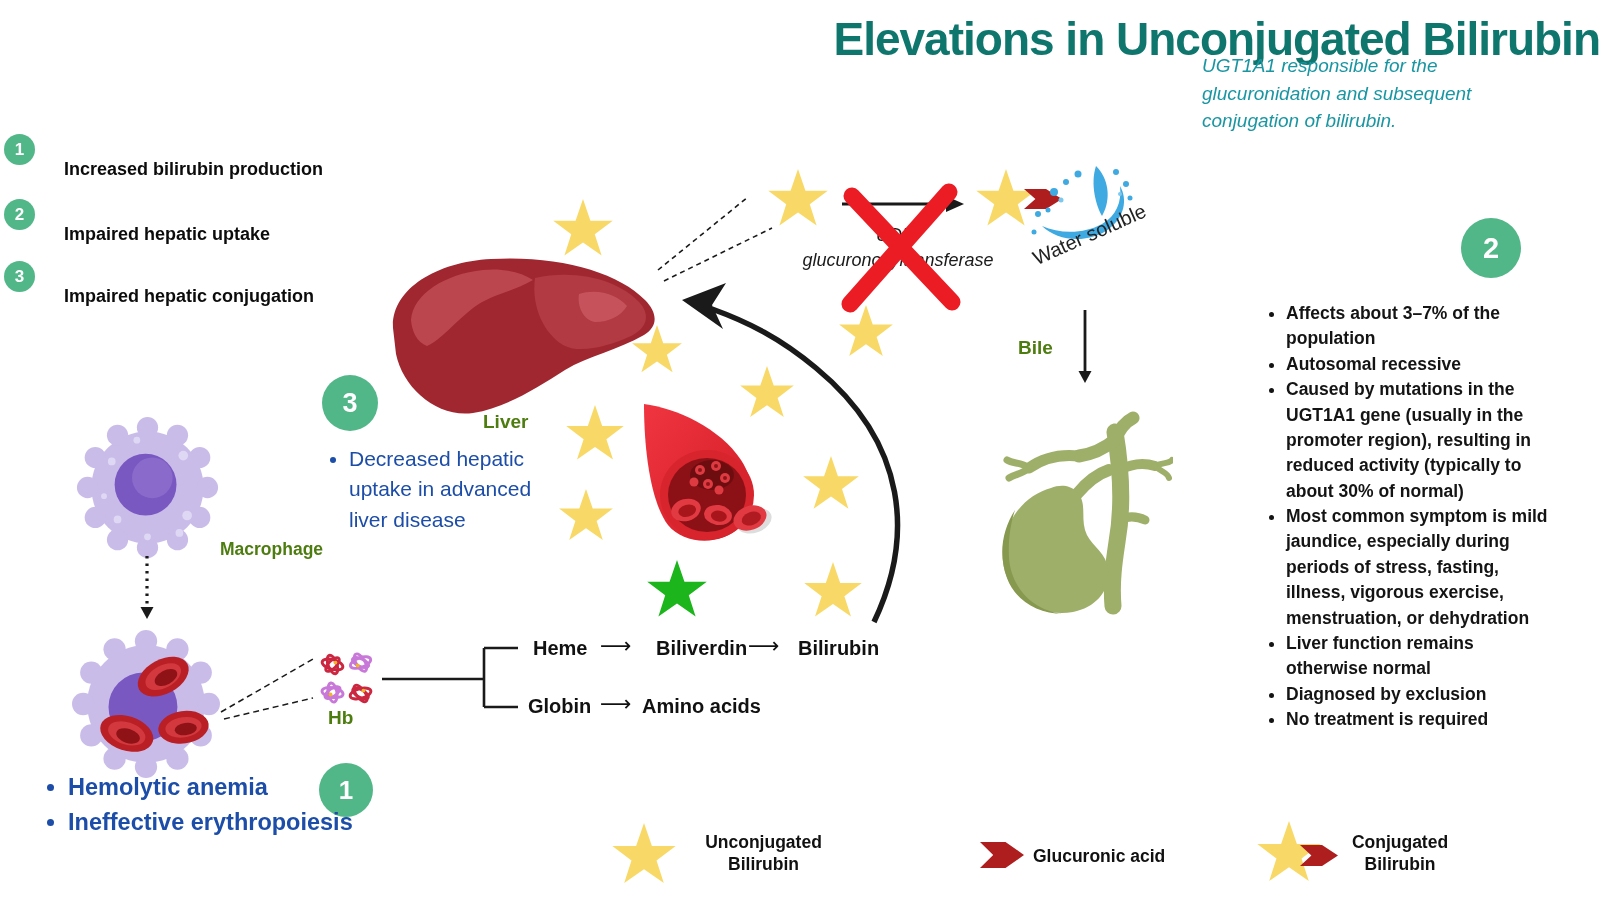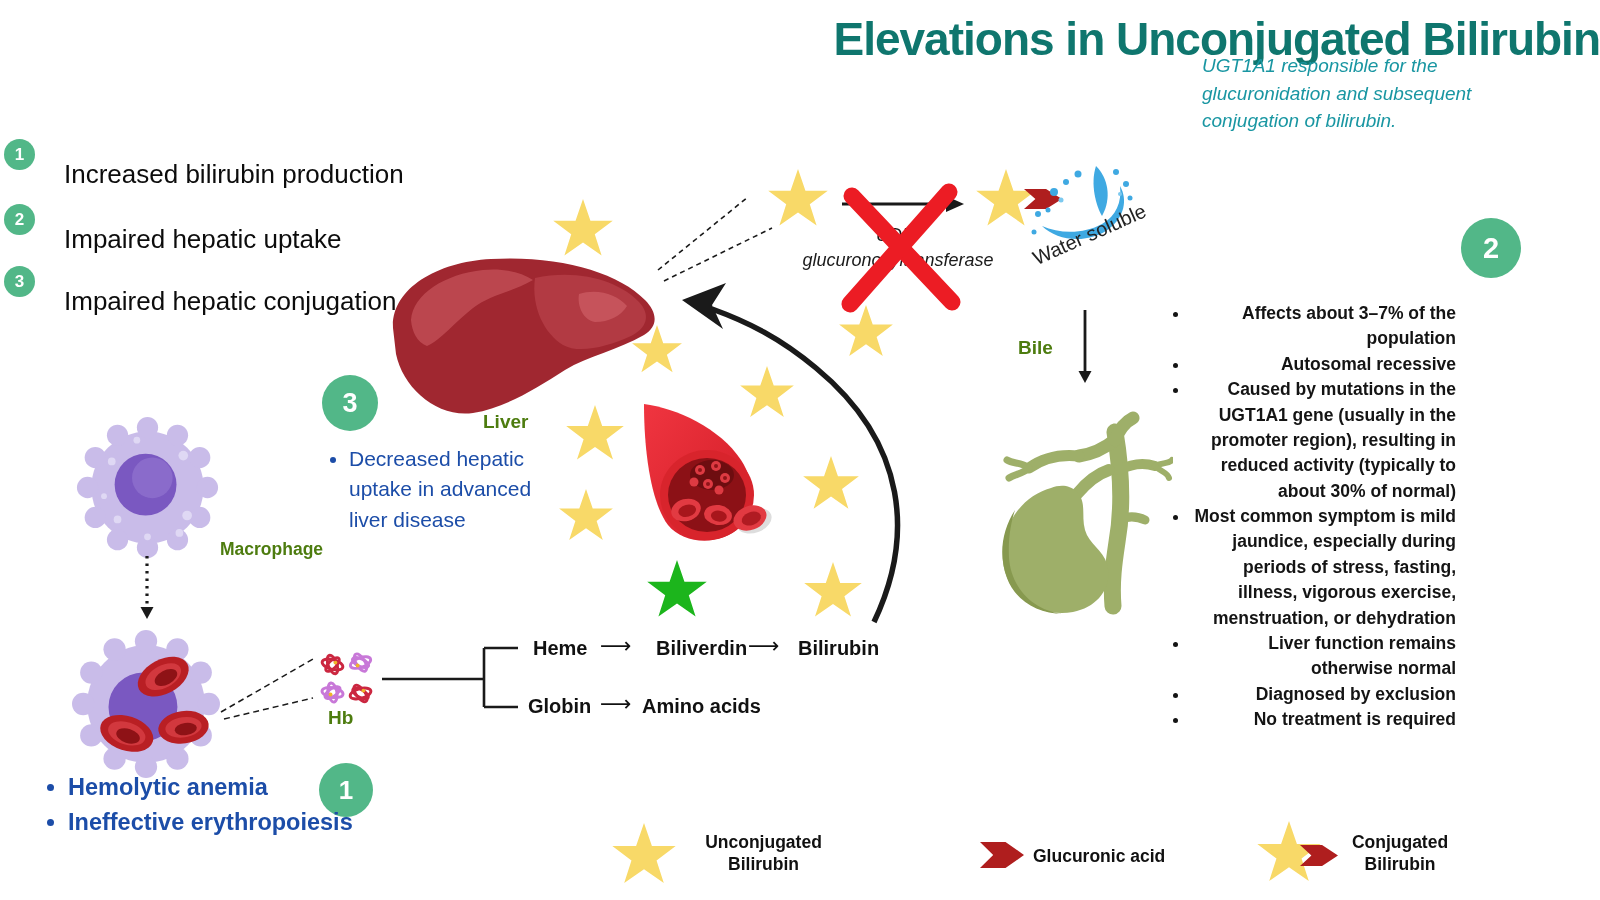--- a/index.html
+++ b/index.html
@@ -7,41 +7,41 @@
           font-family:"Liberation Sans","DejaVu Sans",sans-serif;color:#111;}
   .title{position:absolute;left:0;right:0;top:12px;text-align:right;
          font-size:46px;font-weight:800;letter-spacing:-1px;color:#0f766e;z-index:20;}
   .note-teal{position:absolute;left:1202px;top:52px;width:350px;color:#1996A2;
              font-style:italic;font-size:19px;line-height:1.45;font-weight:500;z-index:20;}
   .badge{position:absolute;background:#52B788;color:#fff;border-radius:50%;
          display:flex;align-items:center;justify-content:center;font-weight:700;z-index:20;}
   .cause{position:absolute;left:4px;display:flex;align-items:center;gap:29px;z-index:20;}
   .cause .cbadge{width:31px;height:31px;background:#52B788;color:#fff;border-radius:50%;
          display:flex;align-items:center;justify-content:center;font-weight:700;font-size:17px;flex:0 0 31px;}
-  .cause .clabel{font-weight:400;font-size:26px;color:#0c0c0c;margin-top:40px;}
+  .cause .clabel{font-weight:700;font-size:18px;color:#0c0c0c;margin-top:40px;}
   .star{position:absolute;background:#F8D968;z-index:4;
         clip-path:polygon(50% 0%,62% 35%,98% 35%,69% 57%,80% 91%,50% 70%,20% 91%,31% 57%,2% 35%,38% 35%);}
   .star.green{background:#1CB51C;}
   .chev{position:absolute;background:#AF1E1E;z-index:7;
         clip-path:polygon(0% 0%,58% 0%,100% 50%,58% 100%,0% 100%,30% 50%);}
   .lbl{position:absolute;font-weight:700;color:#4d7c0f;z-index:20;}
   .enzyme{position:absolute;left:790px;top:223px;width:216px;text-align:center;
           font-style:italic;font-size:18px;line-height:1.4;color:#1a1a1a;
           white-space:pre-line;z-index:8;font-weight:400;}
   .water{position:absolute;left:1034px;top:248px;font-size:20px;font-weight:500;color:#222;
          transform:rotate(-24deg);transform-origin:0 50%;z-index:8;}
   .liver-note{position:absolute;left:327px;top:444px;width:235px;z-index:20;}
   .liver-note ul,.prod ul,.gilbert-list ul{margin:0;padding-left:22px;}
   .liver-note li{color:#1C4DA8;font-weight:400;font-size:21px;line-height:1.45;}
   .prod{position:absolute;left:46px;top:770px;width:400px;z-index:20;}
   .prod li{color:#1C4DA8;font-weight:700;font-size:23.5px;line-height:1.5;}
   .gilbert-head{position:absolute;left:1163px;top:166px;width:300px;font-size:21.5px;
                 font-weight:700;line-height:1.3;color:#1C4DA8;z-index:20;}
   .gilbert-head .hl{color:#F2502A;}
-  .gilbert-list{position:absolute;left:1168px;top:301px;width:288px;z-index:20;text-align:right;}
+  .gilbert-list{position:absolute;left:1264px;top:301px;width:288px;z-index:20;}
   .gilbert-list li{font-size:17.5px;font-weight:700;line-height:1.45;color:#141414;margin:0;}
   .pw{position:absolute;font-weight:700;font-size:20px;color:#111;z-index:20;}
   .pw-arrow{position:absolute;font-weight:400;font-size:22px;color:#111;z-index:20;}
   .legend-label{position:absolute;font-weight:700;font-size:17.5px;color:#111;text-align:center;
                 white-space:pre-line;line-height:1.28;z-index:20;}
   svg.ill{position:absolute;z-index:8;}
   svg.xmark{position:absolute;z-index:11;}
   svg.overlay{position:absolute;left:0;top:0;z-index:9;pointer-events:none;}
 </style>
 </head>

